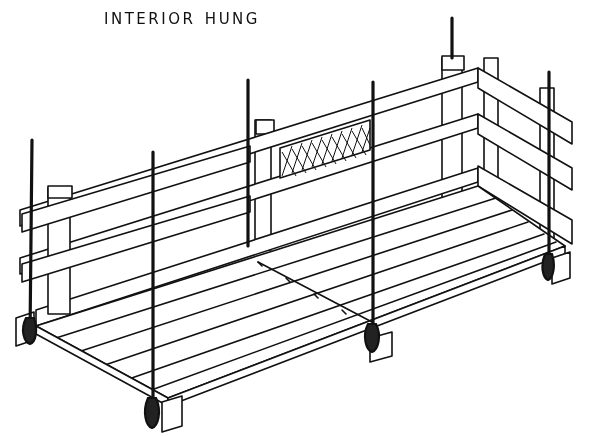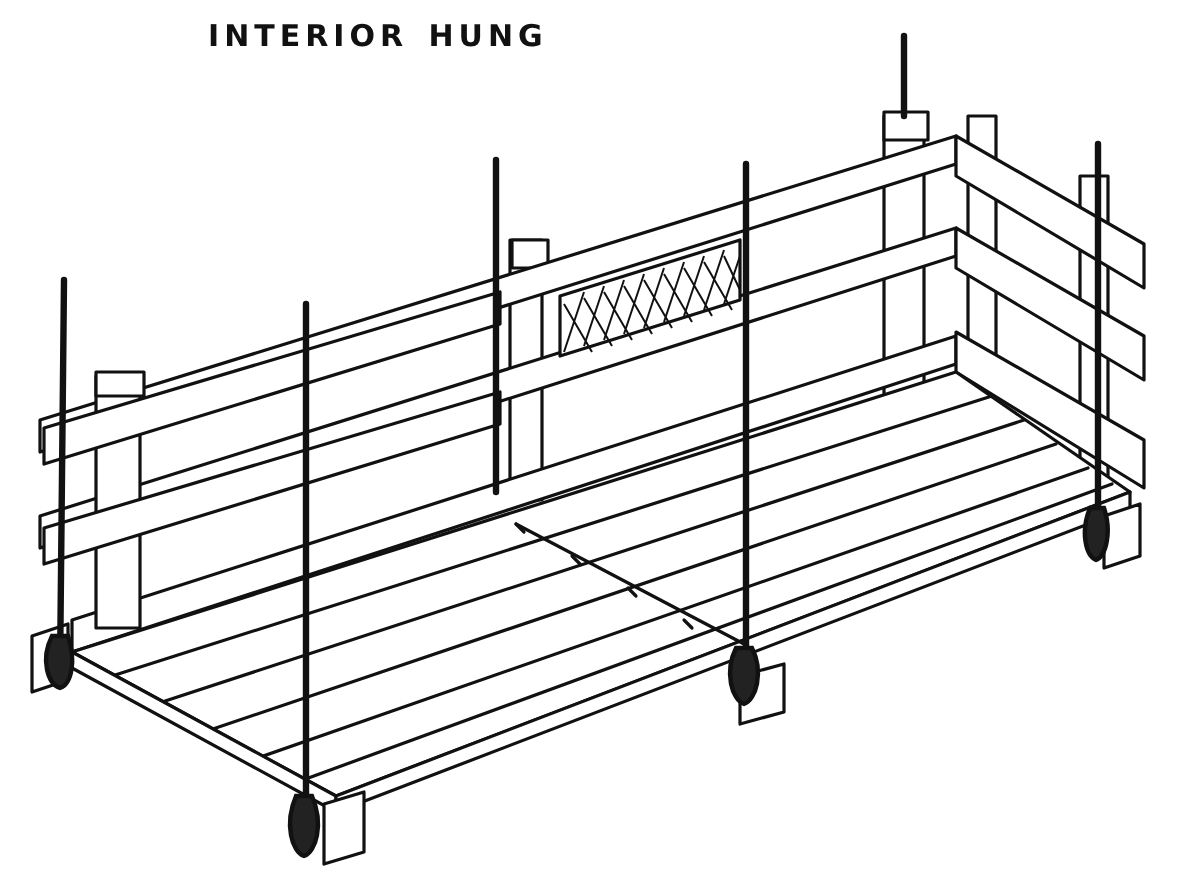--- a/index.html
+++ b/index.html
@@ -1,19 +1,19 @@
 <!DOCTYPE html>
 <html><head>
   <meta charset="utf-8">
   <style>
     html, body { margin: 0; padding: 0; background: #ffffff; }
     body { width: 600px; height: 436px; position: relative; overflow: hidden; font-family: "DejaVu Sans", sans-serif; }
     .title {
       position: absolute; left: 104px; top: 4px;
-      font-family: "DejaVu Sans", sans-serif; font-weight: bold;
+      font-family: "DejaVu Sans", sans-serif; font-weight: normal;
       font-size: 22px; letter-spacing: 2.5px; color: #111;
       font-variant: small-caps; text-transform: lowercase;
     }
     svg.drawing { position: absolute; left: 0; top: 0; }
     .ln { stroke: #111; stroke-width: 1.6; fill: none; stroke-linejoin: round; stroke-linecap: round; }
     .lnf { stroke: #111; stroke-width: 1.6; fill: #fff; stroke-linejoin: round; }
     .rope { stroke: #111; stroke-width: 3.2; fill: none; stroke-linecap: round; }
     .sling { stroke: #111; stroke-width: 2.2; fill: #222; }
     .mesh { stroke: #111; stroke-width: 1; fill: none; }
   </style>

